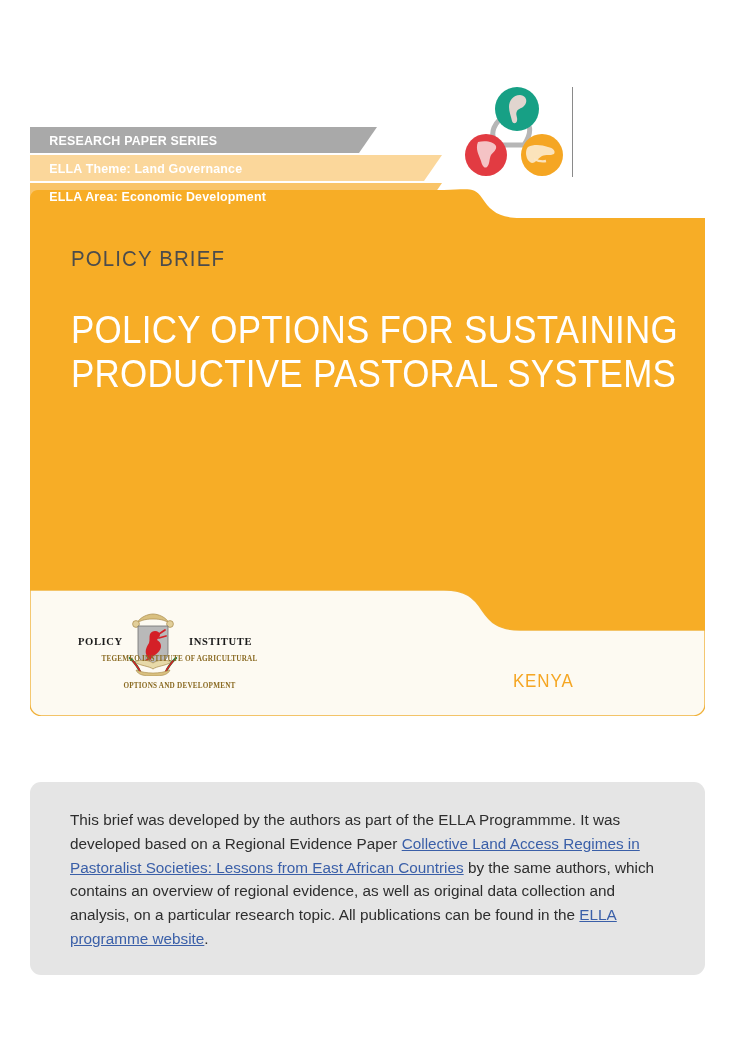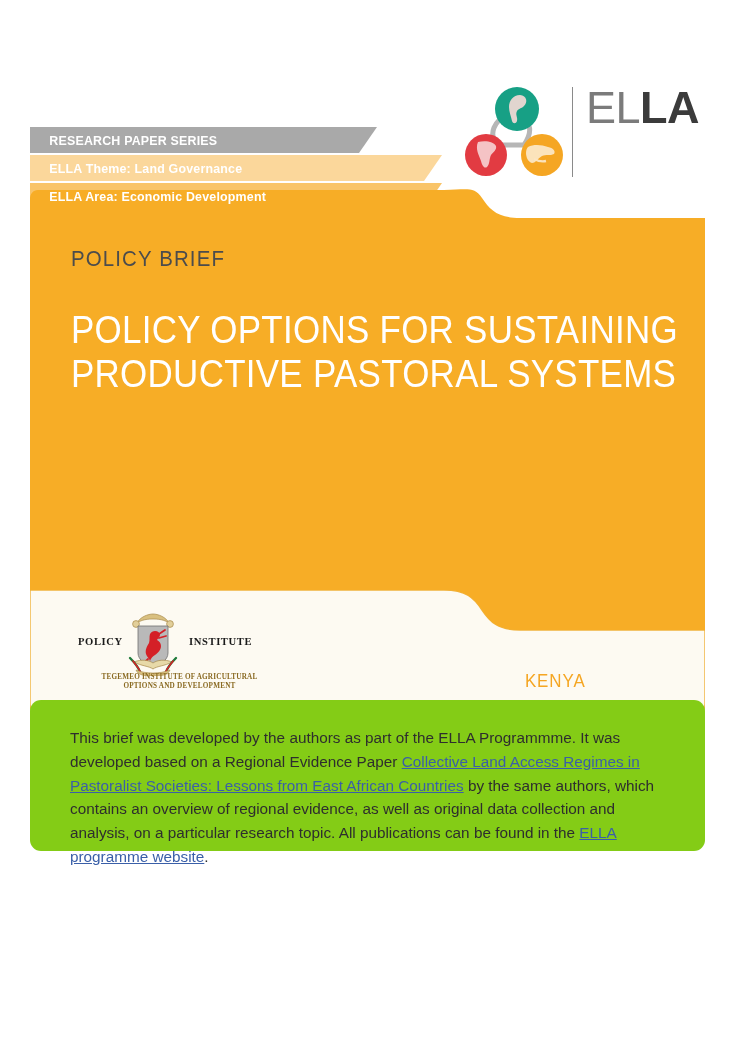--- a/index.html
+++ b/index.html
@@ -113,21 +113,20 @@
     position: absolute;
     left: 0; top: 0;
     width: 675px;
     height: 530px;
   }
   #card-content {
     position: absolute;
     left: 0; top: 0;
     width: 584px;
     height: 530px;
-    padding-left: 12px;
   }
   #policy-brief-eyebrow {
     position: absolute;
     left: 41px;
     top: 60px;
     color: #4c4c4c;
     font-family: "Liberation Sans Narrow", "Liberation Sans", sans-serif;
     font-size: 22px;
     font-weight: normal;
     letter-spacing: 1.2px;
@@ -196,31 +195,31 @@
     position: absolute;
     width: 215px;
     text-align: center;
     font-family: "Liberation Serif", serif;
     font-weight: bold;
     font-size: 7.2px;
     color: #8a6a22;
     letter-spacing: 0.2px;
     white-space: nowrap;
   }
-  #tegemeo-line1 { left: 0; top: 63px; }
+  #tegemeo-line1 { left: 0; top: 45px; }
   #tegemeo-line2 { left: 0; top: 72px; }
 
   
   #note-box {
     position: absolute;
     left: 30px;
-    top: 700px;
+    top: 782px;
     width: 675px;
-    height: 151px;
-    background: #84cc16;
+    height: 193px;
+    background: #e5e5e5;
     border-radius: 11px;
     box-sizing: border-box;
   }
   #note-text {
     position: absolute;
     left: 40px;
     top: 26px;
     width: 598px;
     font-family: "Liberation Sans", sans-serif;
     font-size: 15.3px;
@@ -279,21 +278,20 @@
     <g>
       <circle cx="80" cy="72" r="21" fill="#f5a623"></circle>
       <path d="M66 64 C 72 61, 80 62, 86 64 C 91 65, 94 68, 92 71 C 88 73, 84 71, 80 73 C 76 75, 74 80, 70 80 C 66 79, 64 74, 64 70 C 64 67, 65 65, 66 64 Z" fill="#fbe6c4" opacity="0.95"></path>
       <path d="M72 76 C 76 78, 80 79, 84 78" stroke="#fbe6c4" stroke-width="2.4" fill="none" opacity="0.95"></path>
     </g>
   </svg>
 
   <div id="logo-divider"></div>
 
   <div id="logo-wordmark">
-    <div id="ella-word"><span class="el">EL</span><span class="la">LA</span></div>
   </div>
 
 </div>
 
 <div id="cover-card">
 
   <svg id="cover-card-shape" viewBox="0 0 675 530">
 
     <path d="M0 404 L414 404 C436 404, 444 412, 452 424 C460 436, 468 444, 490 444 L675 444 L675 518 C675 526, 669 530, 661 530 L14 530 C6 530, 0 526, 0 518 Z" fill="#fdfaf2" stroke="#f0b23c" stroke-width="1.4"></path>
 

